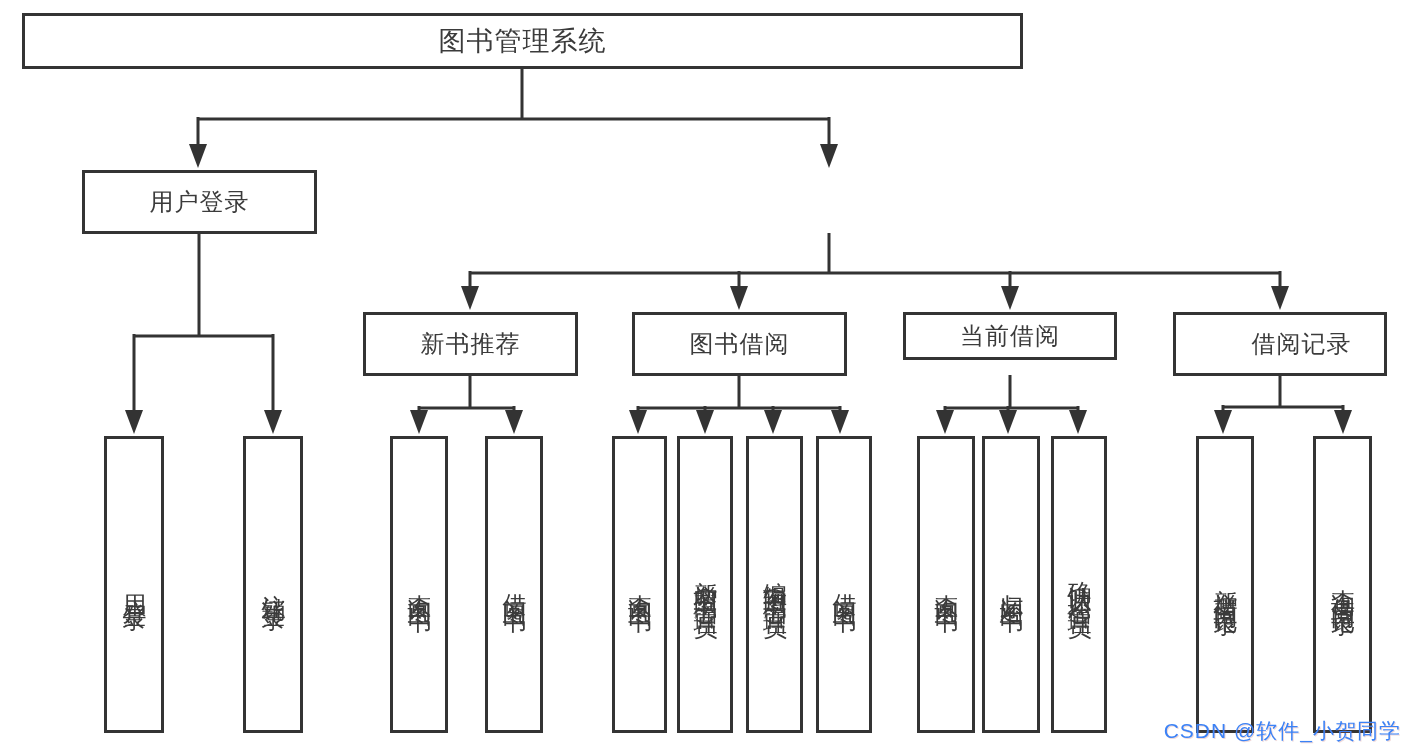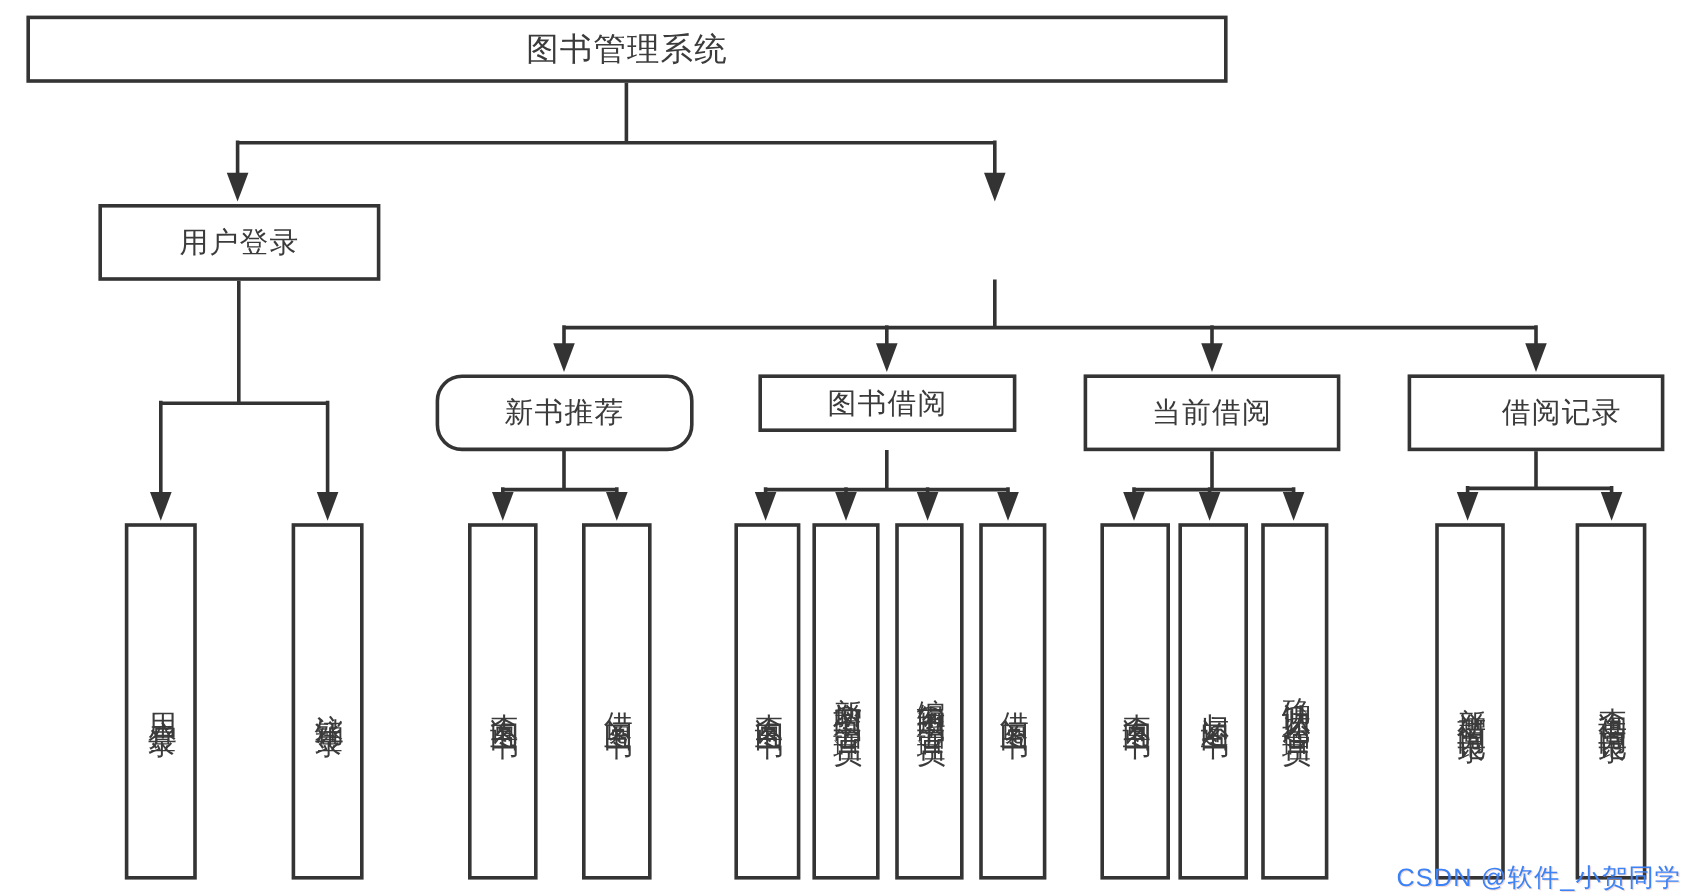--- a/index.html
+++ b/index.html
@@ -88,27 +88,27 @@
   </svg>
 
   <div class="node h-node root-node" style="left:22px;top:13px;width:1001px;height:56px;">
     <span>图书管理系统</span>
   </div>
 
   <div class="node h-node" style="left:82px;top:170px;width:235px;height:64px;">
     <span>用户登录</span>
   </div>
 
-  <div class="node h-node" style="left:363px;top:312px;width:215px;height:64px;border-radius:22px;">
+  <div class="node h-node" style="left:363px;top:312px;width:215px;height:64px;">
     <span>新书推荐</span>
   </div>
-  <div class="node h-node" style="left:632px;top:312px;width:215px;height:48px;">
+  <div class="node h-node" style="left:632px;top:312px;width:215px;height:64px;">
     <span>图书借阅</span>
   </div>
-  <div class="node h-node" style="left:903px;top:312px;width:214px;height:64px;">
+  <div class="node h-node" style="left:903px;top:312px;width:214px;height:48px;">
     <span>当前借阅</span>
   </div>
   <div class="node h-node" style="left:1173px;top:312px;width:214px;height:64px;padding-left:43px;">
     <span>借阅记录</span>
   </div>
 
   <div class="node leaf" style="left:104px;width:60px;">
     <span>用户登录</span>
   </div>
   <div class="node leaf" style="left:243px;width:60px;">

